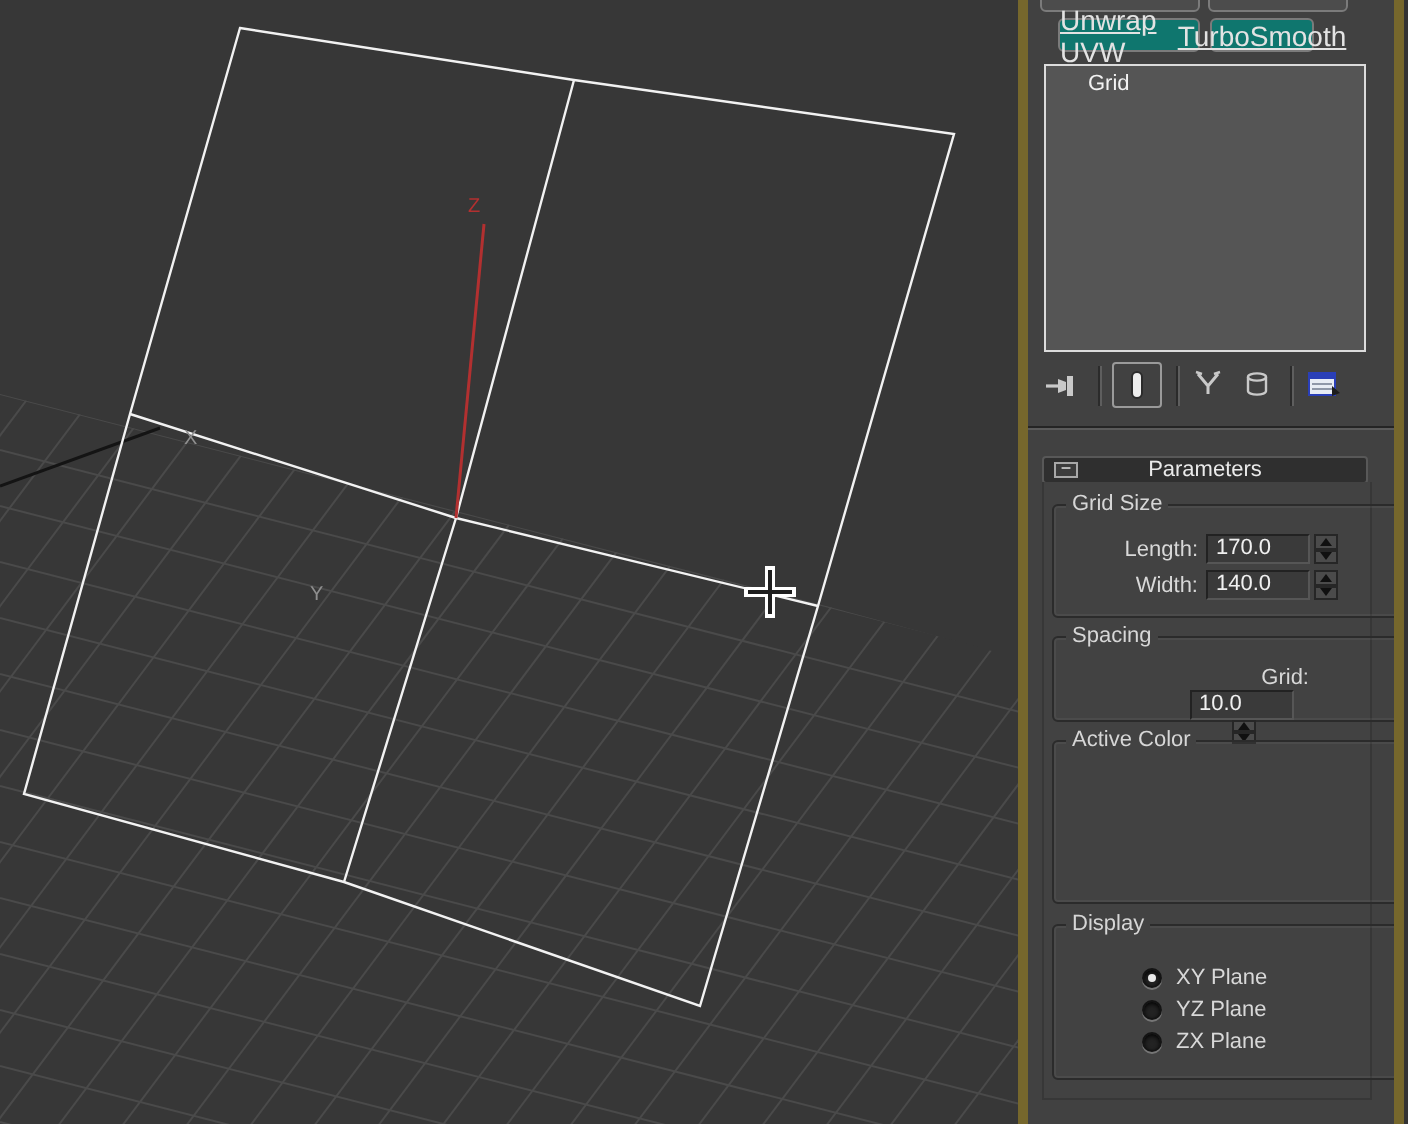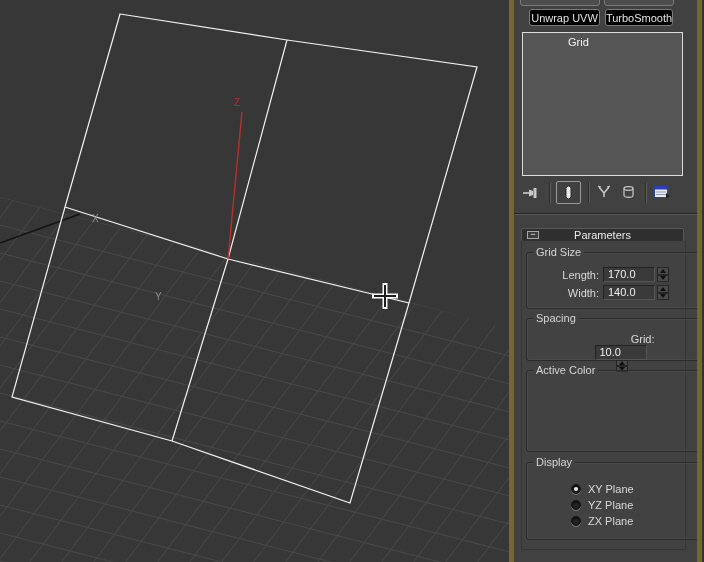--- a/index.html
+++ b/index.html
@@ -5,27 +5,27 @@
   html,body{margin:0;padding:0;background:#2a2a2a;font-family:"Liberation Sans",sans-serif;}
   .app{position:relative;width:704px;height:562px;overflow:hidden;background:#414141;}
   
   .viewport{position:absolute;left:0;top:0;width:509px;height:562px;background:#373737;}
   .strip{position:absolute;top:0;height:562px;}
   .strip.left{left:509px;width:5px;background:#76672c;}
   .strip.right{left:697px;width:5px;background:#76672c;}
   .strip.edge{left:702px;width:2px;background:#333;}
   
   .panel{position:absolute;left:514px;top:0;width:183px;height:562px;background:#414141;overflow:hidden;}
-  .mod-btn{position:absolute;background:#000000;border:1px solid #7b7b7b;border-radius:3px;
-           color:#e3e3e3;font-size:11px;display:flex;align-items:center;justify-content:center;
-           box-sizing:border-box;cursor:default;}
+  .mod-btn{position:absolute;background:#0f766e;border:1px solid #7b7b7b;border-radius:3px;
+           color:#e3e3e3;font-size:14px;display:flex;align-items:center;justify-content:center;
+           box-sizing:border-box;cursor:default;text-decoration:underline;}
   .stub{position:absolute;background:#4c4c4c;border:1px solid #7b7b7b;border-radius:3px;box-sizing:border-box;}
   .stack-list{position:absolute;left:8px;top:32px;width:161px;height:144px;background:#555555;
               border:1px solid #dcdcdc;box-sizing:border-box;}
-  .stack-item{padding:3px 0 0 21px;color:#f2f2f2;font-size:11px;margin-left:24px;}
+  .stack-item{padding:3px 0 0 21px;color:#f2f2f2;font-size:11px;}
   .toolbar{position:absolute;left:6px;top:181px;width:176px;height:25px;}
   .tbicon{position:absolute;width:18px;height:18px;}
   .tbdiv{position:absolute;top:2px;width:1px;height:20px;background:#2b2b2b;box-shadow:1px 0 0 #5e5e5e;}
   .tbframe{position:absolute;left:36px;top:0;width:25px;height:23px;border:1px solid #9a9a9a;
            border-radius:2px;box-sizing:border-box;display:flex;align-items:center;justify-content:center;}
   .sep{position:absolute;left:0;top:213px;width:183px;height:0;border-top:1px solid #242424;box-shadow:0 1px 0 #5a5a5a;}
   .rollout-head{position:absolute;left:7px;top:228px;width:163px;height:14px;background:#2f2f2f;
                 border:1px solid #585858;border-radius:2px;box-sizing:border-box;color:#eaeaea;
                 font-size:11px;text-align:center;line-height:12px;}
   .collapse-btn{position:absolute;left:5px;top:2px;width:12px;height:8px;border:1px solid #a8a8a8;
@@ -132,21 +132,21 @@
   <div class="strip left"></div>
   <div class="strip right"></div>
   <div class="strip edge"></div>
 
   <div class="panel">
 
     <div class="stub" style="left:6px;top:-12px;width:80px;height:18px;"></div>
     <div class="stub" style="left:90px;top:-12px;width:70px;height:18px;"></div>
 
     <div class="mod-btn" style="left:15px;top:9px;width:71px;height:17px;">Unwrap UVW</div>
-    <div class="mod-btn" style="left:91px;top:9px;width:68px;height:17px;">TurboSmooth</div>
+    <div class="mod-btn" style="left:91px;top:9px;width:52px;height:17px;">TurboSmooth</div>
 
     <div class="stack-list">
       <div class="stack-item">Grid</div>
     </div>
 
     <div class="toolbar">
       <span class="tbicon" style="left:2px;top:4px;">
         <svg width="18" height="16" viewBox="0 0 18 16">
           <line x1="1" y1="8" x2="7" y2="8" stroke="#c9c9c9" stroke-width="1.6"></line>
           <polygon points="7,4.5 11,6 11,10 7,11.5" fill="#c9c9c9"></polygon>

